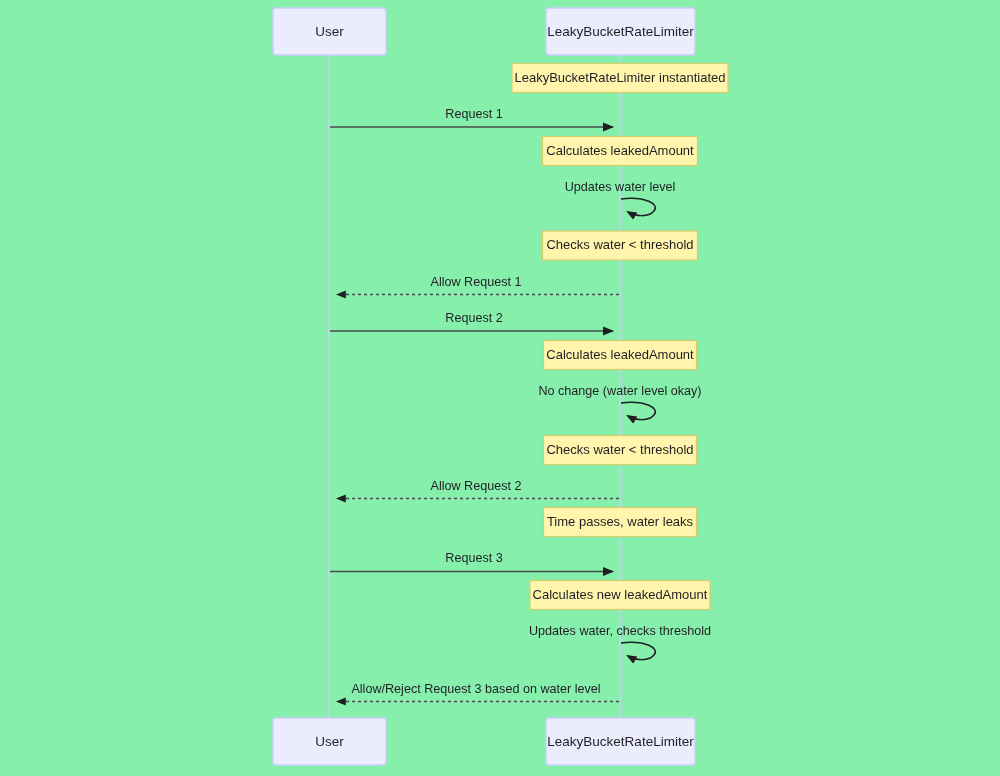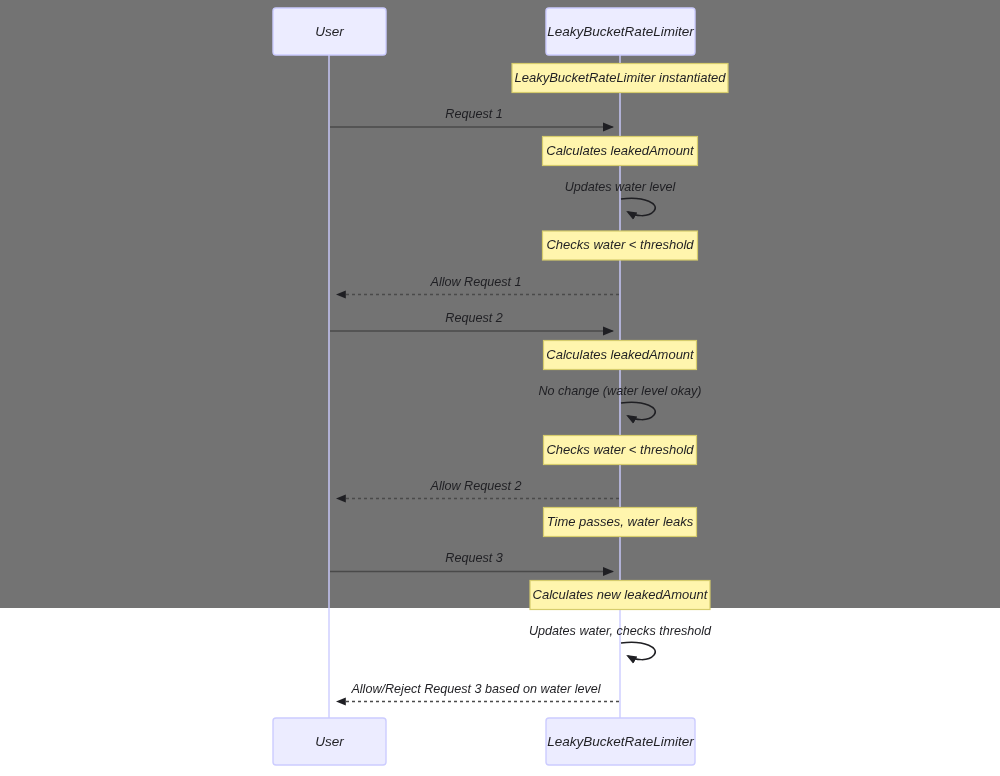--- a/index.html
+++ b/index.html
@@ -9,23 +9,22 @@
   }
   body {
     font-family: "Liberation Sans", sans-serif;
     width: 1000px;
     height: 776px;
     overflow: hidden;
   }
   #diagram-root {
     position: relative;
     width: 1000px;
-    height: 608px;
-    background: #737373;
-    font-style: italic;
+    height: 776px;
+    background: #86efac;
   }
   svg.seq-canvas {
     position: absolute;
     left: 0;
     top: 0;
     width: 1000px;
     height: 776px;
     display: block;
   }
   .actor-box-rect {

